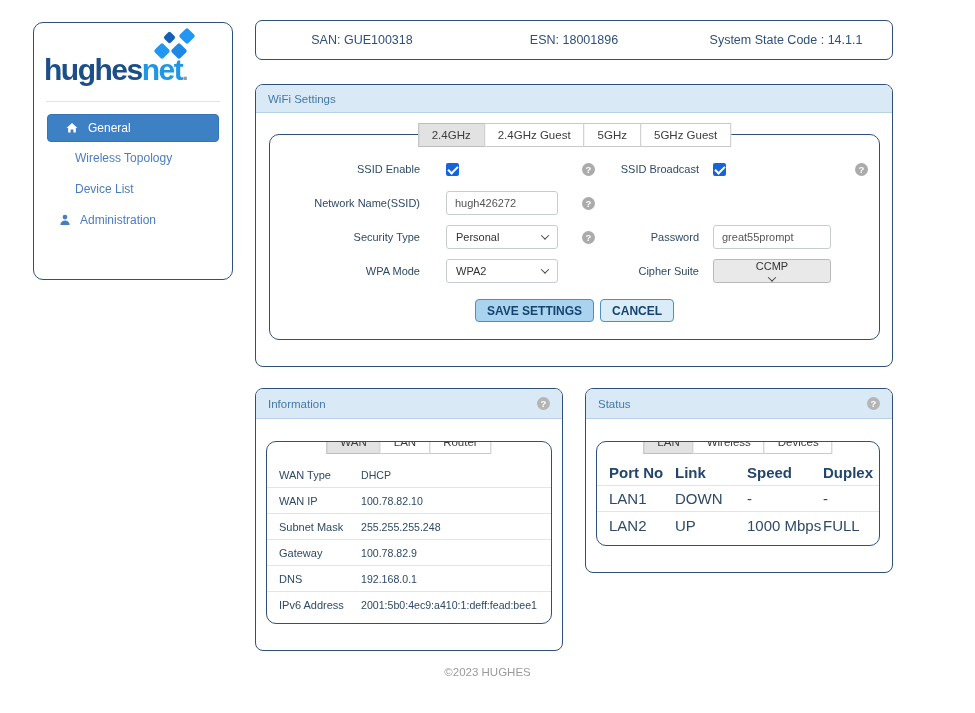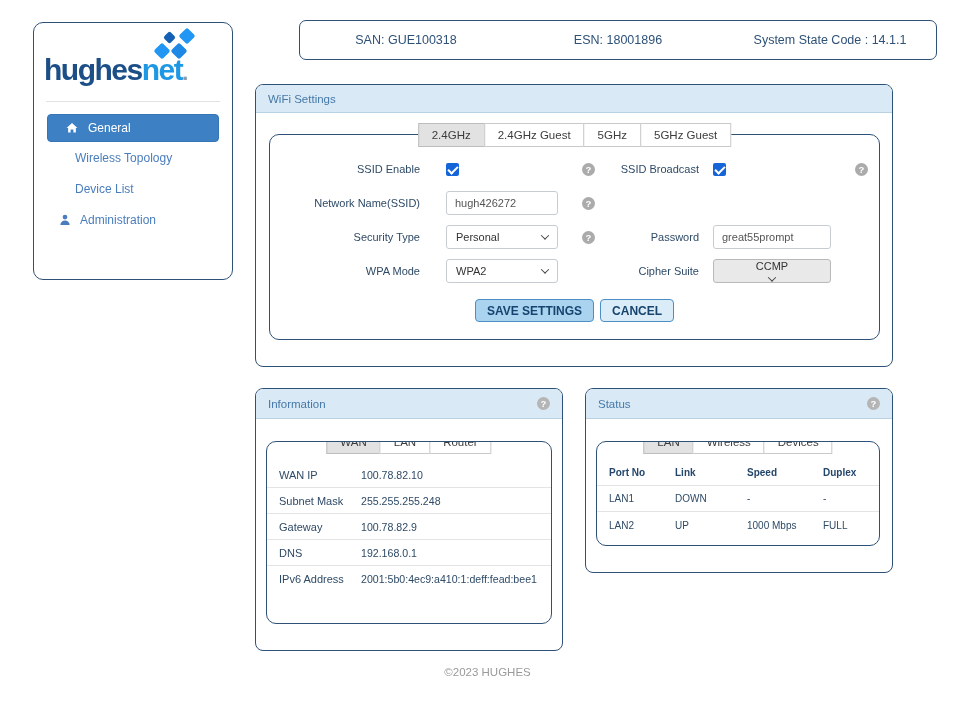--- a/index.html
+++ b/index.html
@@ -61,21 +61,21 @@
     cursor:pointer;
   }
   .tab + .tab { margin-left:-1px; }
   .tab.active { background:#e2e2e2; border-color:#bdbdbd; }
 
   
   #topbar {
     position:absolute; left:255px; top:20px; width:638px; height:40px;
     border:1.5px solid #2e5178; border-radius:7px;
     display:flex; align-items:center;
-    font-size:12.5px; color:#2e5178;margin-left:44px;
+    font-size:12.5px; color:#2e5178;
   }
   #topbar > div { flex:1; text-align:center; }
 
   
   #sidebar {
     position:absolute; left:33px; top:22px; width:200px; height:258px;
     border:1.5px solid #2e5178; border-radius:10px; background:#fff;
   }
   #logo { position:relative; height:78px; }
   #logo-text {
@@ -190,21 +190,21 @@
     padding-left:12px; border-bottom:1px solid #e4e4e4;
     font-size:11px; color:#2e4a66; white-space:nowrap;
   }
   .kv-row:last-child { border-bottom:none; }
   .kv-label { width:82px; flex:none; }
   .kv-value { font-size:10.6px; }
 
   #status-panel { left:585px; top:388px; width:308px; height:185px; }
   #status-body { height:153px; }
   #status-fieldset { left:10px; right:12px; top:22px; bottom:26px; overflow:hidden; }
-  .st-table { margin-top:18px; font-size:10px; }
+  .st-table { margin-top:18px; font-size:15px; }
   .st-row {
     display:flex; align-items:center; height:26px;
     padding-left:12px; border-bottom:1px solid #e4e4e4;
     color:#2e4a66;
   }
   .st-row:last-child { border-bottom:none; }
   .st-row.head { font-weight:bold; color:#24466b; }
   .st-c1 { width:66px; flex:none; }
   .st-c2 { width:72px; flex:none; }
   .st-c3 { width:76px; flex:none; }
@@ -355,20 +355,24 @@
   </div>
   <div class="panel-body" id="info-body">
     <div class="fieldset" id="info-fieldset">
       <div class="tabstrip">
         <div class="tab active">WAN</div>
         <div class="tab">LAN</div>
         <div class="tab">Router</div>
       </div>
       <div class="kv-table">
         <div class="kv-row">
+          <span class="kv-label">WAN Type</span>
+          <span class="kv-value">DHCP</span>
+        </div>
+        <div class="kv-row">
           <span class="kv-label">WAN IP</span>
           <span class="kv-value">100.78.82.10</span>
         </div>
         <div class="kv-row">
           <span class="kv-label">Subnet Mask</span>
           <span class="kv-value">255.255.255.248</span>
         </div>
         <div class="kv-row">
           <span class="kv-label">Gateway</span>
           <span class="kv-value">100.78.82.9</span>

